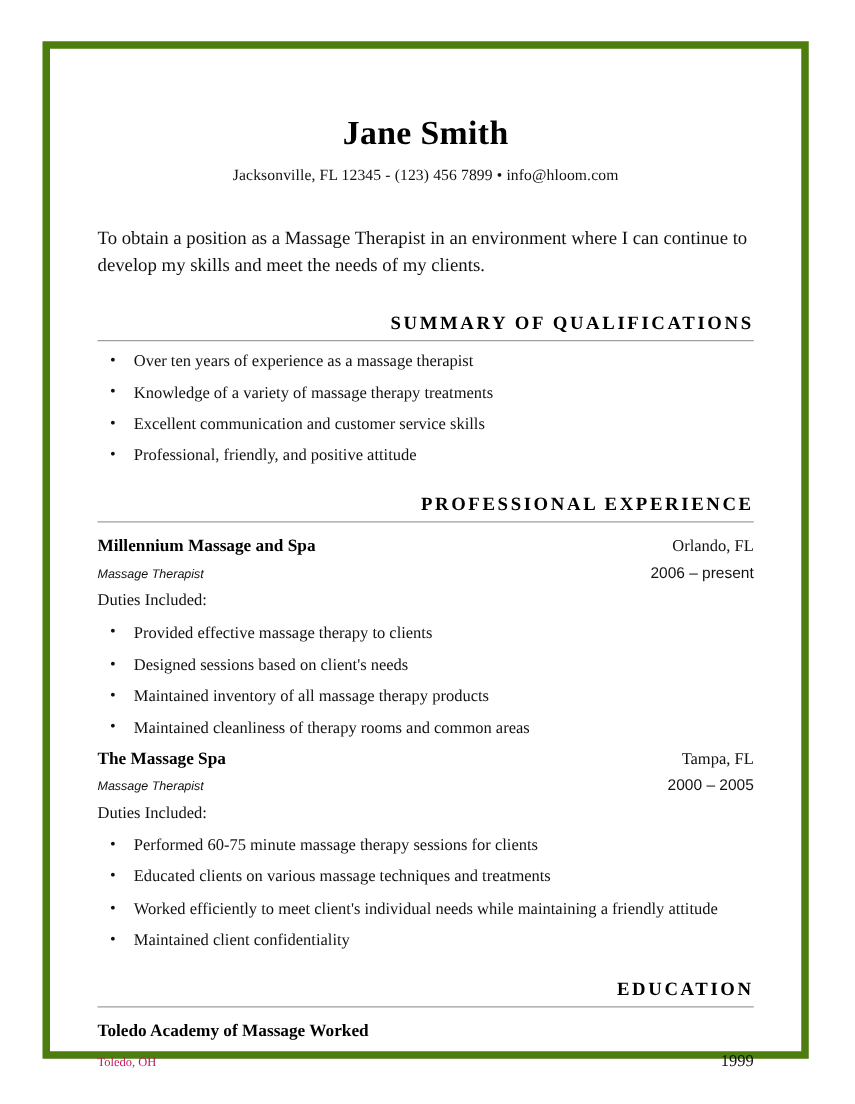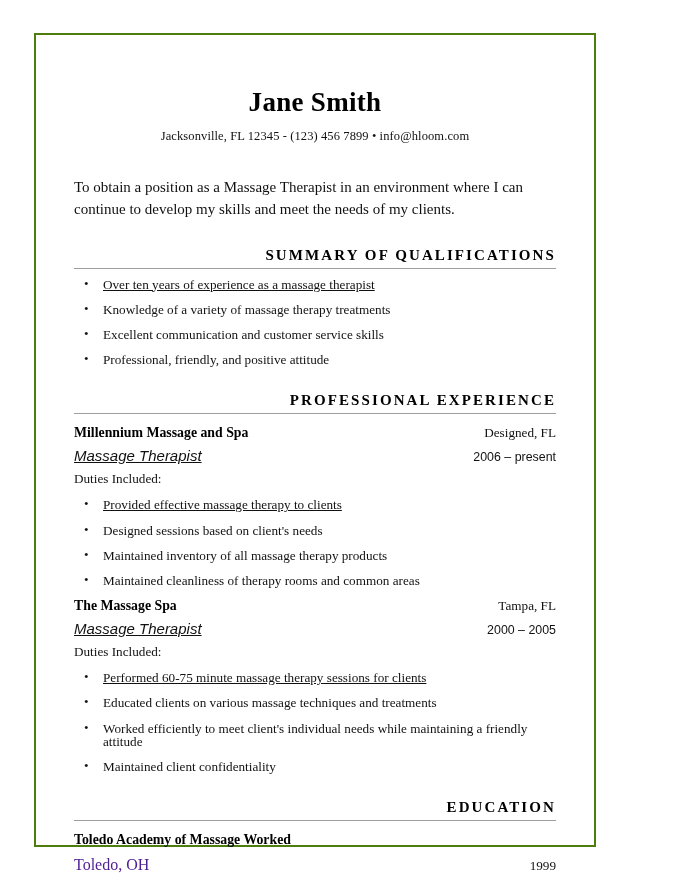--- a/index.html
+++ b/index.html
@@ -12,24 +12,24 @@
     height: 883px;
     font-family: "Liberation Serif", serif;
     color: #111111;
     overflow: hidden;
   }
 
   .page {
     position: absolute;
     left: 34px;
     top: 33px;
-    width: 562px;
+    width: 613px;
     height: 814px;
     background: #ffffff;
-    border: 2px solid #4d7c0f;
+    border: 6px solid #4d7c0f;
     box-sizing: border-box;
   }
 
   .content {
     padding: 0 38px;
   }
 
   
   .resume-name {
     text-align: center;
@@ -89,21 +89,20 @@
   ul.bullets li {
     position: relative;
     padding-left: 29px;
     font-size: 13.2px;
     line-height: 1.0;
     margin-top: 12px;
     color: #111111;
   }
   ul.bullets li:first-child {
     margin-top: 9px;
-    text-decoration: underline;
   }
   ul.bullets li::before {
     content: "•";
     position: absolute;
     left: 10px;
     top: -1px;
     font-size: 13px;
     color: #111111;
   }
 
@@ -127,23 +126,22 @@
     color: #000000;
   }
   .job-location {
     font-family: "Liberation Serif", serif;
     font-size: 13.2px;
     color: #111111;
   }
   .job-title {
     font-family: "Liberation Sans", sans-serif;
     font-style: italic;
-    font-size: 15px;
-    color: #111111;
-    text-decoration: underline;
+    font-size: 10px;
+    color: #111111;
   }
   .job-dates {
     font-family: "Liberation Sans", sans-serif;
     font-size: 12.4px;
     color: #111111;
   }
   .job-row-title {
     margin-top: 6px;
   }
   .duties-label {
@@ -165,22 +163,22 @@
     font-size: 13.8px;
     color: #000000;
   }
   .edu-row {
     display: flex;
     justify-content: space-between;
     align-items: baseline;
     margin-top: 8px;
   }
   .edu-location {
-    font-size: 16px;
-    color: #4c1d95;
+    font-size: 10px;
+    color: #be185d;
   }
   .edu-year {
     font-size: 13.2px;
     color: #111111;
   }
 </style>
 </head>
 <body>
 
 <div class="page">
@@ -202,21 +200,21 @@
       </ul>
     </div>
 
     <div class="section">
       <div class="section-title">PROFESSIONAL EXPERIENCE</div>
       <div class="section-rule"></div>
 
       <div class="job">
         <div class="job-row">
           <span class="job-employer">Millennium Massage and Spa</span>
-          <span class="job-location">Designed, FL</span>
+          <span class="job-location">Orlando, FL</span>
         </div>
         <div class="job-row job-row-title">
           <span class="job-title">Massage Therapist</span>
           <span class="job-dates">2006 – present</span>
         </div>
         <div class="duties-label">Duties Included:</div>
         <ul class="bullets">
           <li>Provided effective massage therapy to clients</li>
           <li>Designed sessions based on client's needs</li>
           <li>Maintained inventory of all massage therapy products</li>

